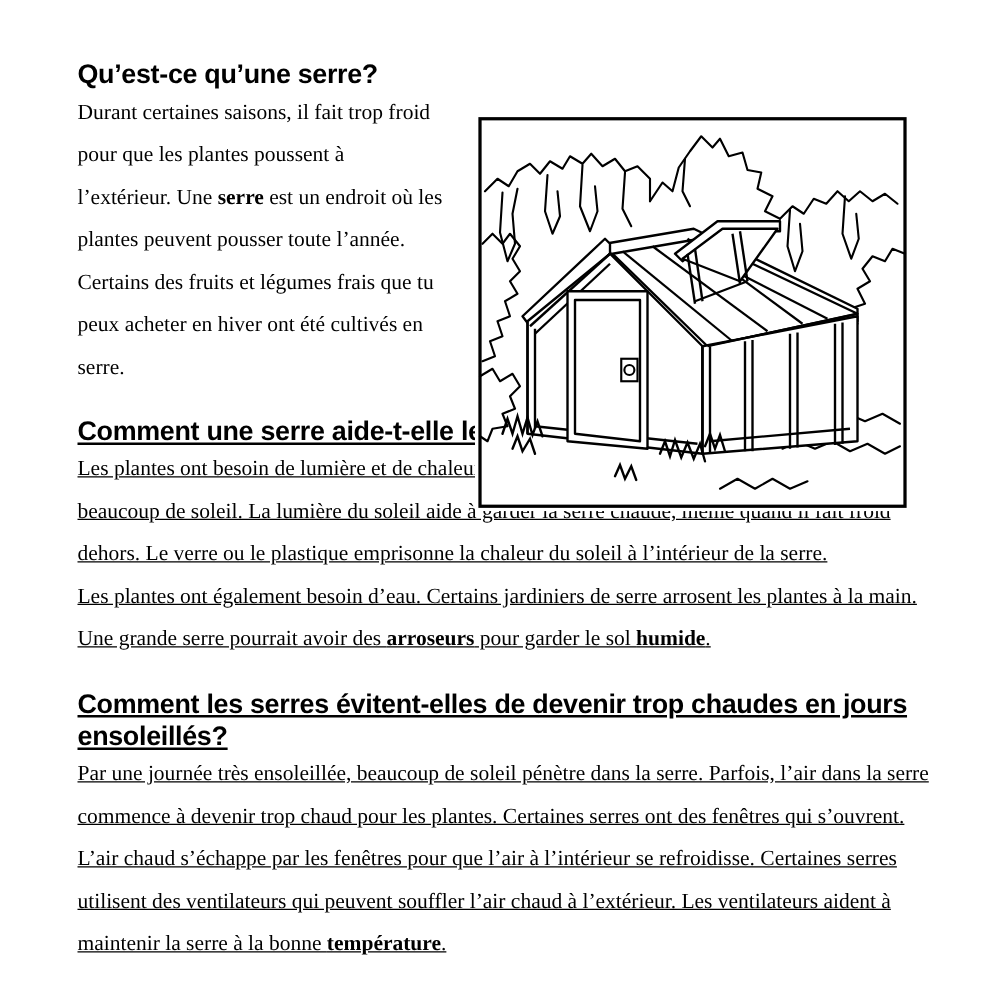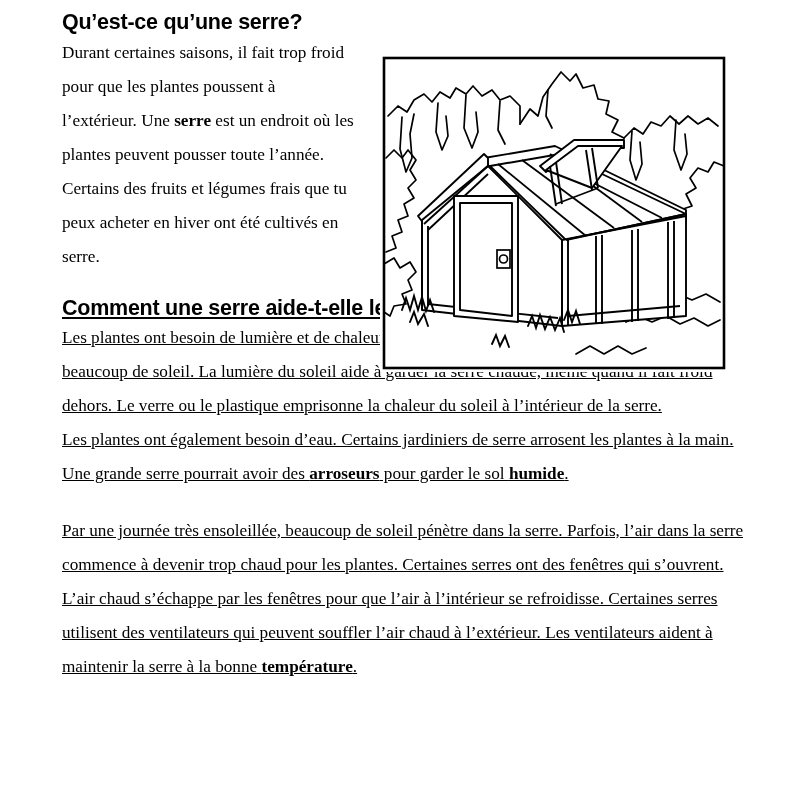--- a/index.html
+++ b/index.html
@@ -41,20 +41,21 @@
     color: #000;
     text-align: left;
   }
   p.body-text b, .bold {
     font-weight: bold;
   }
   
   .top-zone {
     position: relative;
     width: 680px;
+    margin-top: 37px;
   }
   .left-col {
     width: 292px;
   }
   .sec1-head { margin-bottom: 2px; }
   .sec1-body { margin-bottom: 20px; }
   .sec2-head { margin-bottom: 2px; }
   .sec2-body { }
 
   
@@ -218,16 +219,17 @@
 
   </div>
 
   <div class="section-wide sec3">
     <h2 class="heading sec3-head">Comment une serre aide-t-elle les plantes à pousser?</h2>
     <p class="body-text sec3-p1"><span>Les plantes ont besoin de lumière et de chaleur. Les murs et le toit d’une serre laissent entrer beaucoup de soleil. La lumière du soleil aide à garder la serre chaude, même quand il fait froid dehors. Le verre ou le plastique emprisonne la chaleur du soleil à l’intérieur de la serre.</span></p>
     <p class="body-text"><span>Les plantes ont également besoin d’eau. Certains jardiniers de serre arrosent les plantes à la main. Une grande serre pourrait avoir des </span><b>arroseurs</b><span> pour garder le sol </span><b>humide</b><span>.</span></p>
   </div>
 
   <div class="section-wide sec4">
+    <h2 class="heading sec4-head">Comment les serres évitent-elles de devenir trop chaudes en jours ensoleillés?</h2>
     <p class="body-text"><span>Par une journée très ensoleillée, beaucoup de soleil pénètre dans la serre. Parfois, l’air dans la serre commence à devenir trop chaud pour les plantes. Certaines serres ont des fenêtres qui s’ouvrent. L’air chaud s’échappe par les fenêtres pour que l’air à l’intérieur se refroidisse. Certaines serres utilisent des ventilateurs qui peuvent souffler l’air chaud à l’extérieur. Les ventilateurs aident à maintenir la serre à la bonne </span><b>température</b><span>.</span></p>
   </div>
 
 </div>
 
 </body></html>

